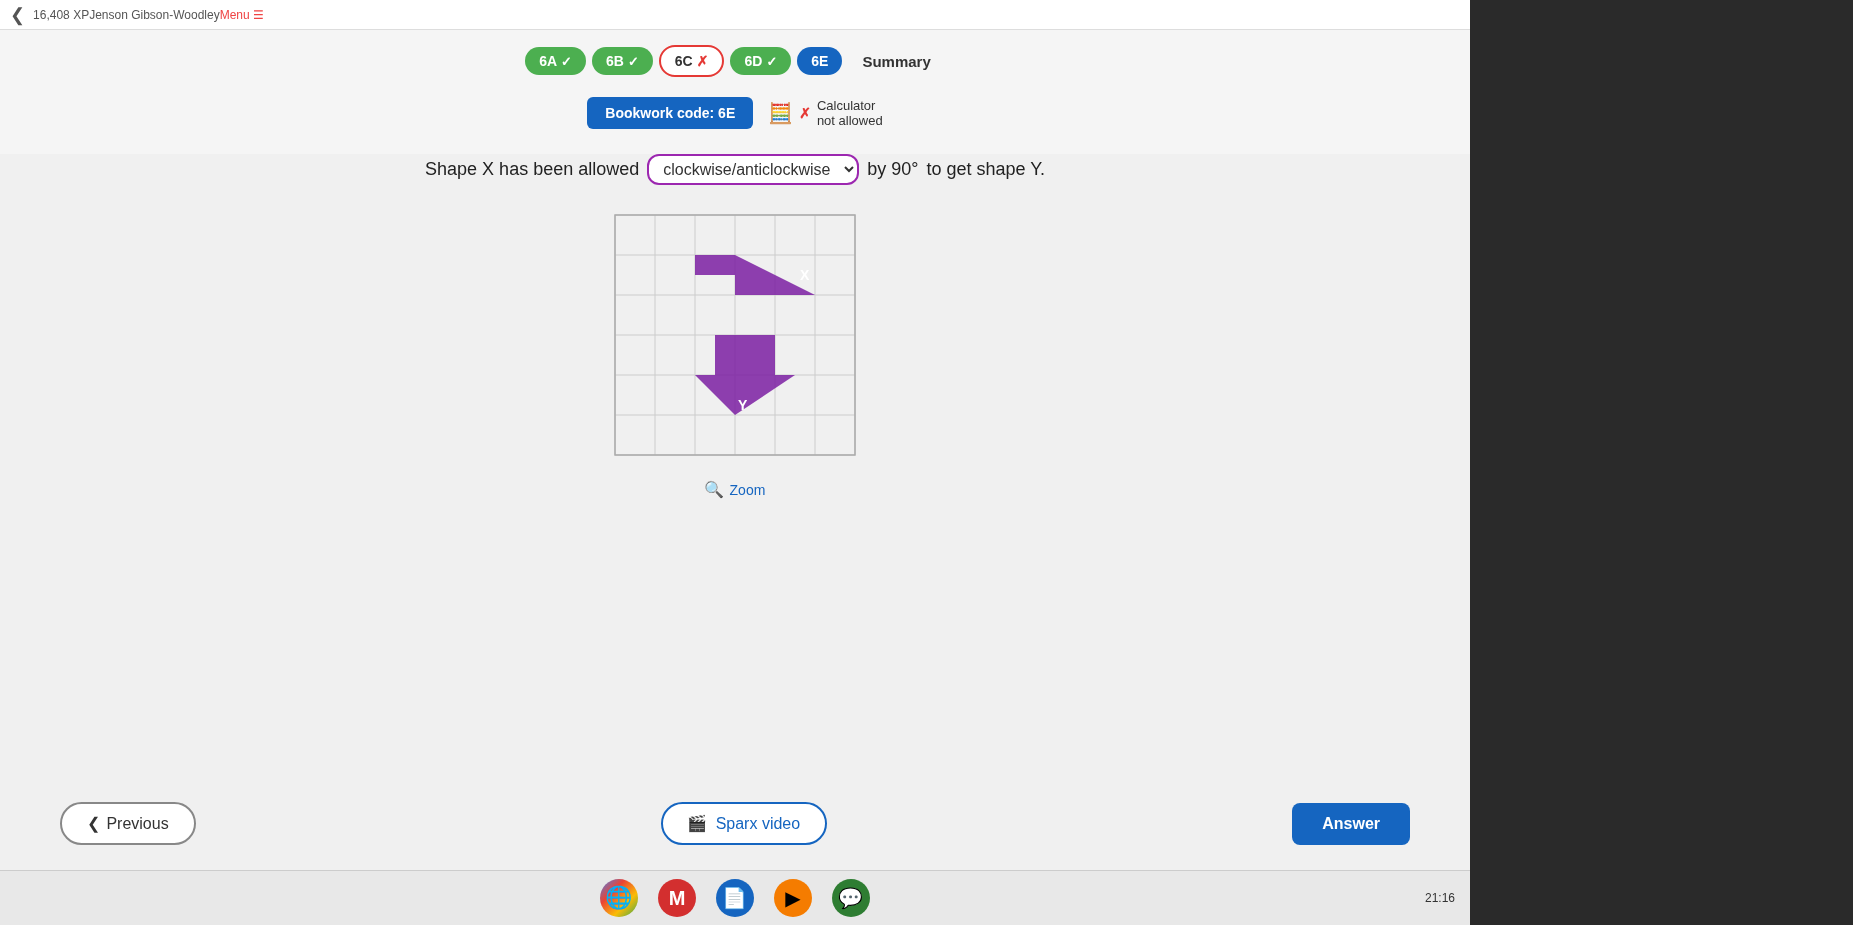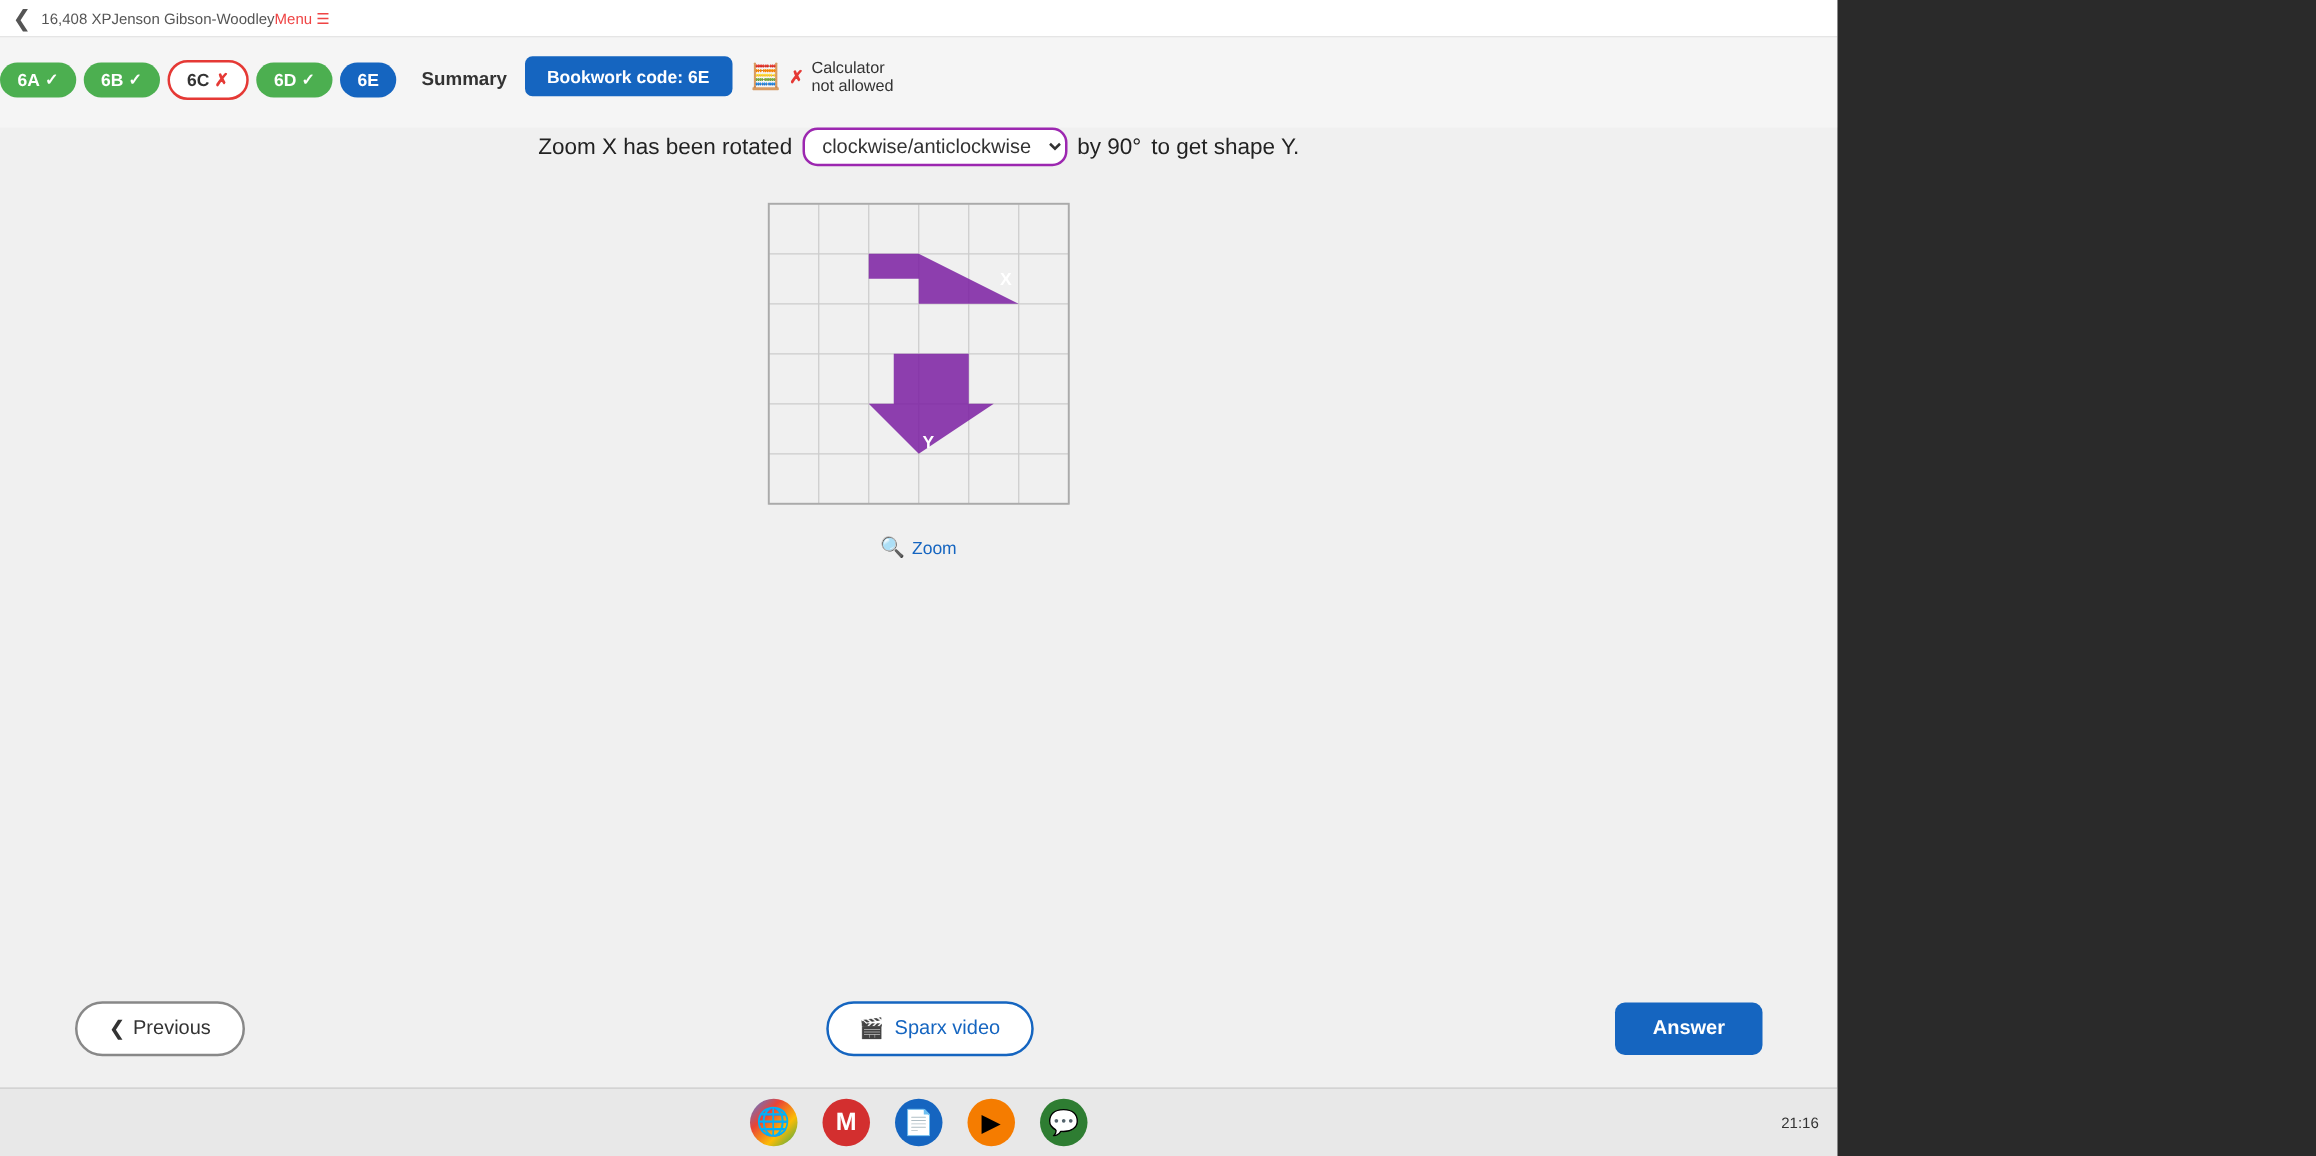--- a/index.html
+++ b/index.html
@@ -51,21 +51,21 @@
     }
     .xp-text { font-size: 12px; color: #555; }
     .user-name { font-size: 12px; color: #555; }
     .menu-btn { font-size: 12px; color: #ef4444; cursor: pointer; }
 
     
     .nav-area {
       background: #f5f5f5;
       padding: 15px 0 0 0;
       display: flex;
-      flex-direction: row;
+      flex-direction: column;
       align-items: center;
     }
     .tabs-row {
       display: flex;
       align-items: center;
       gap: 6px;
       margin-bottom: 20px;
     }
     .tab {
       display: flex;
@@ -321,21 +321,21 @@
         <div>
           <div>Calculator</div>
           <div>not allowed</div>
         </div>
       </div>
     </div>
   </div>
 
   <div class="main-content">
     <div class="question-text">
-      <span>Zoom X has been rotated</span>
+      <span>Shape X has been allowed</span>
       <select class="dropdown-select">
         <option>clockwise/anticlockwise</option>
         <option>clockwise</option>
         <option>anticlockwise</option>
       </select>
       <span>by 90°</span>
       <span>to get shape Y.</span>
     </div>
 
     <div class="diagram-container">

